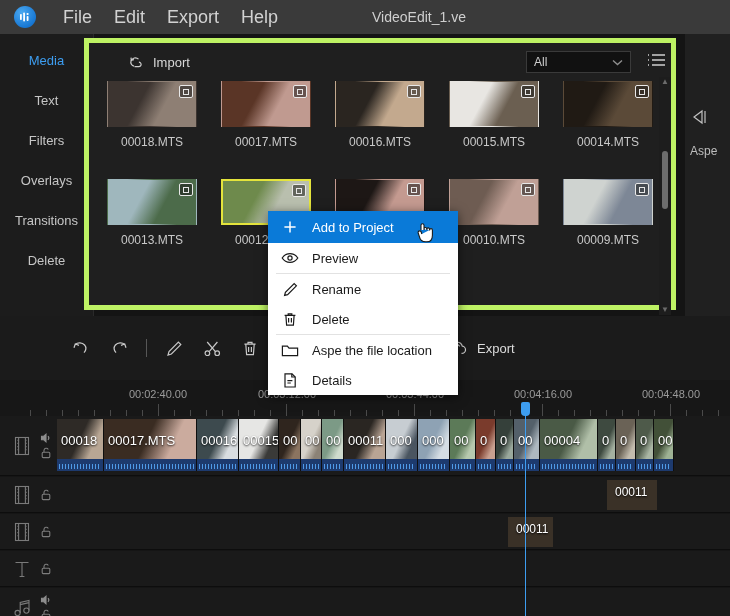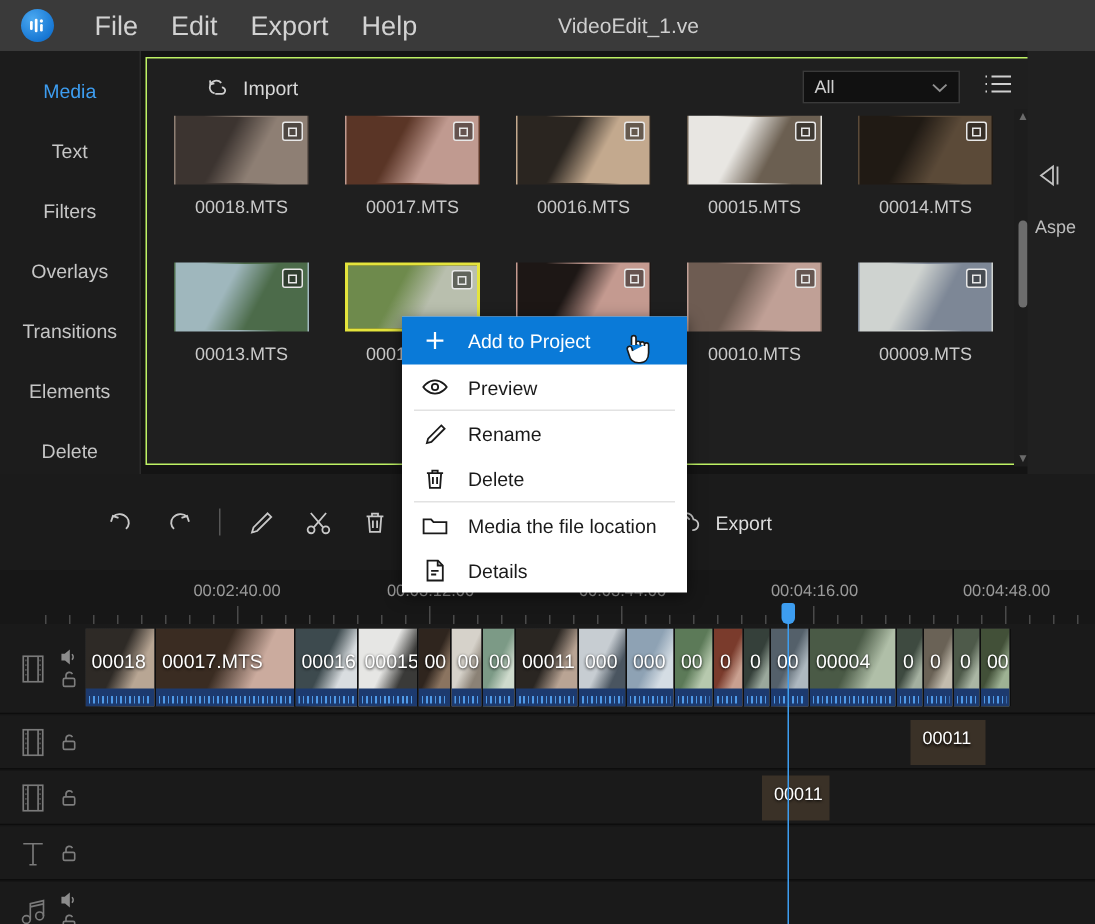--- a/index.html
+++ b/index.html
@@ -44,22 +44,22 @@
   }
   .side-item {
     height:30px; line-height:30px; text-align:center;
     font-size:13px; color:#c6c6c6; cursor:default;
   }
   .side-item.active { color:#3d9df0; }
   .side-item:first-child { margin-top:12px; }
   .side-item + .side-item { margin-top:10px; }
   
   #media-frame {
-    position:absolute; left:97px; top:4px; width:592px; height:272px;
-    border:1px solid #bef264;
+    position:absolute; left:84px; top:4px; width:592px; height:272px;
+    border:5px solid #bef264;
     background:#1f1f1f;
   }
   
   #media-toolbar {
     position:absolute; left:0; top:0; width:590px; height:38px;
     display:flex; align-items:center;
   }
   #import-btn {
     display:flex; align-items:center; gap:9px;
     margin-left:38px; cursor:default; color:#d8d8d8; font-size:13px;
@@ -212,21 +212,20 @@
 <div id="win-title">VideoEdit_1.ve</div>
 
 <div id="main">
 
   <div id="sidebar">
       <div class="side-item active">Media</div>
       <div class="side-item">Text</div>
       <div class="side-item">Filters</div>
       <div class="side-item">Overlays</div>
       <div class="side-item">Transitions</div>
-      <div class="side-item">Elements</div>
       <div class="side-item">Delete</div>
     </div>
 
   <div id="media-frame">
     <div id="media-toolbar">
       <div id="import-btn">
         <span>
           <svg width="17" height="17" viewBox="0 0 17 17" fill="none" stroke="#cfcfcf" stroke-width="1.2">
             <path d="M11.5 5.2c-2.6-2.6-6.4-1.2-7.4 1.6-.9 2.5.6 5 3 5.4"></path>
             <path d="M4 3.6l.3 2.6 2.6-.6"></path>
@@ -387,21 +386,21 @@
       </span>
       <span>Delete</span>
     </div>
     <div class="ctx-sep"></div>
     <div class="ctx-row">
       <span class="ci">
         <svg width="18" height="15" viewBox="0 0 18 15" fill="none" stroke="currentColor" stroke-width="1.2">
           <path d="M1.4 12.6V3.2h5l1.6 1.9h8.6v7.5z"></path>
         </svg>
       </span>
-      <span>Media the file location</span>
+      <span>Aspe the file location</span>
     </div>
     <div class="ctx-row">
       <span class="ci">
         <svg width="16" height="17" viewBox="0 0 16 17" fill="none" stroke="currentColor" stroke-width="1.2">
           <path d="M3 1.8h7l3.2 3.2v10H3z"></path>
           <path d="M9.8 1.8V5h3.4"></path>
           <path d="M5.4 8.6h5M5.4 11h3.4"></path>
         </svg>
       </span>
       <span>Details</span>

